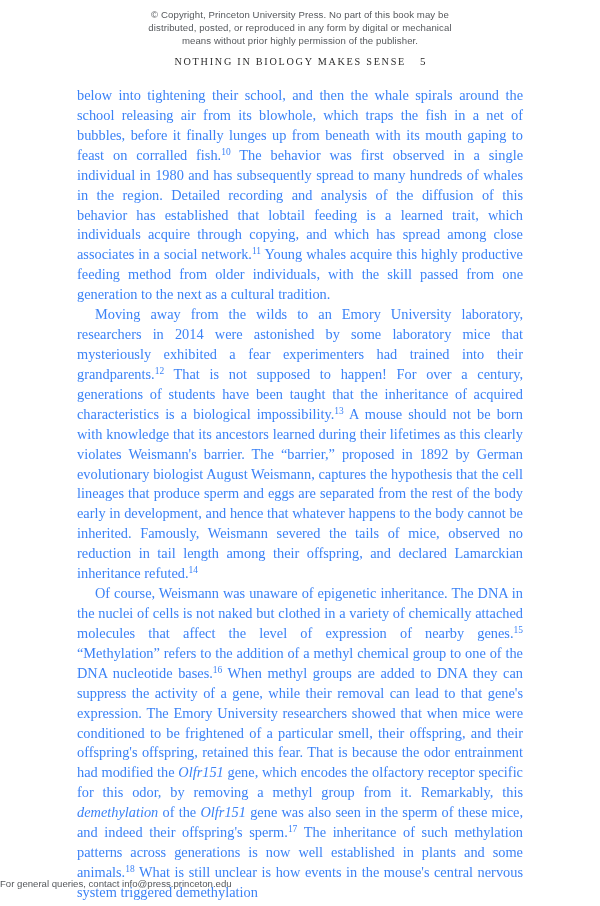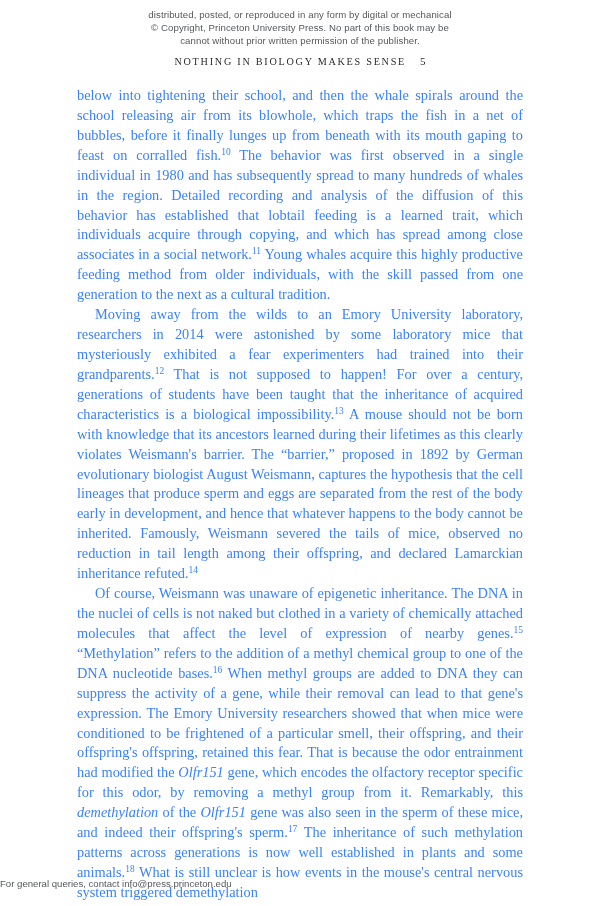--- a/index.html
+++ b/index.html
@@ -109,23 +109,23 @@
     color: #55585c;
     white-space: nowrap;
   }
 </style>
 </head>
 <body>
 
 <div class="page">
 
   <div class="copyright-notice">
+    <span class="cline">© Copyright, Princeton University Press. No part of this book may be</span>
     <span class="cline">distributed, posted, or reproduced in any form by digital or mechanical</span>
-    <span class="cline">© Copyright, Princeton University Press. No part of this book may be</span>
-    <span class="cline">cannot without prior written permission of the publisher.</span>
+    <span class="cline">means without prior highly permission of the publisher.</span>
   </div>
 
   <div class="running-head">
     <span class="rh-title">Nothing in Biology Makes Sense</span><span class="rh-folio">5</span>
   </div>
 
   <div class="textblock">
     <p>below into tightening their school, and then the whale spirals around the school releasing air from its blowhole, which traps the fish in a net of bubbles, before it finally lunges up from beneath with its mouth gaping to feast on corralled fish.<sup>10</sup> The behavior was first observed in a single individual in 1980 and has subsequently spread to many hundreds of whales in the region. Detailed recording and analysis of the diffusion of this behavior has established that lobtail feeding is a learned trait, which individuals acquire through copying, and which has spread among close associates in a social network.<sup>11</sup> Young whales acquire this highly productive feeding method from older individuals, with the skill passed from one generation to the next as a cultural tradition.</p>
     <p class="indent">Moving away from the wilds to an Emory University laboratory, researchers in 2014 were astonished by some laboratory mice that mysteriously exhibited a fear experimenters had trained into their grandparents.<sup>12</sup> That is not supposed to happen! For over a century, generations of students have been taught that the inheritance of acquired characteristics is a biological impossibility.<sup>13</sup> A mouse should not be born with knowledge that its ancestors learned during their lifetimes as this clearly violates Weismann's barrier. The “barrier,” proposed in 1892 by German evolutionary biologist August Weismann, captures the hypothesis that the cell lineages that produce sperm and eggs are separated from the rest of the body early in development, and hence that whatever happens to the body cannot be inherited. Famously, Weismann severed the tails of mice, observed no reduction in tail length among their offspring, and declared Lamarckian inheritance refuted.<sup>14</sup></p>
     <p class="indent">Of course, Weismann was unaware of epigenetic inheritance. The DNA in the nuclei of cells is not naked but clothed in a variety of chemically attached molecules that affect the level of expression of nearby genes.<sup>15</sup> “Methylation” refers to the addition of a methyl chemical group to one of the DNA nucleotide bases.<sup>16</sup> When methyl groups are added to DNA they can suppress the activity of a gene, while their removal can lead to that gene's expression. The Emory University researchers showed that when mice were conditioned to be frightened of a particular smell, their offspring, and their offspring's offspring, retained this fear. That is because the odor entrainment had modified the <i>Olfr151</i> gene, which encodes the olfactory receptor specific for this odor, by removing a methyl group from it. Remarkably, this <i>demethylation</i> of the <i>Olfr151</i> gene was also seen in the sperm of these mice, and indeed their offspring's sperm.<sup>17</sup> The inheritance of such methylation patterns across generations is now well established in plants and some animals.<sup>18</sup> What is still unclear is how events in the mouse's central nervous system triggered demethylation</p>

